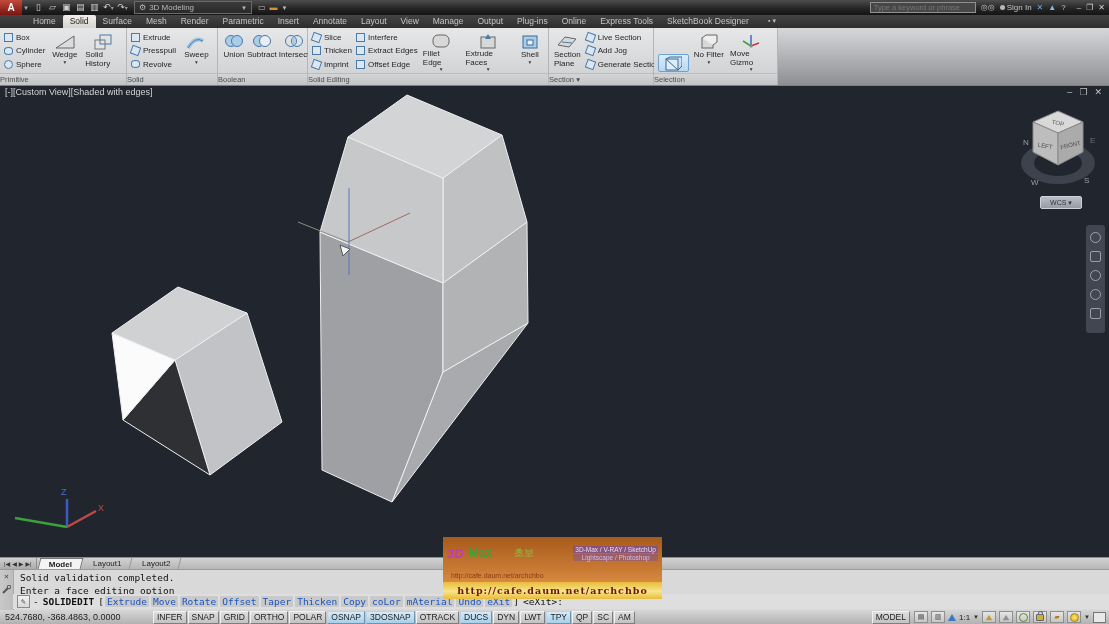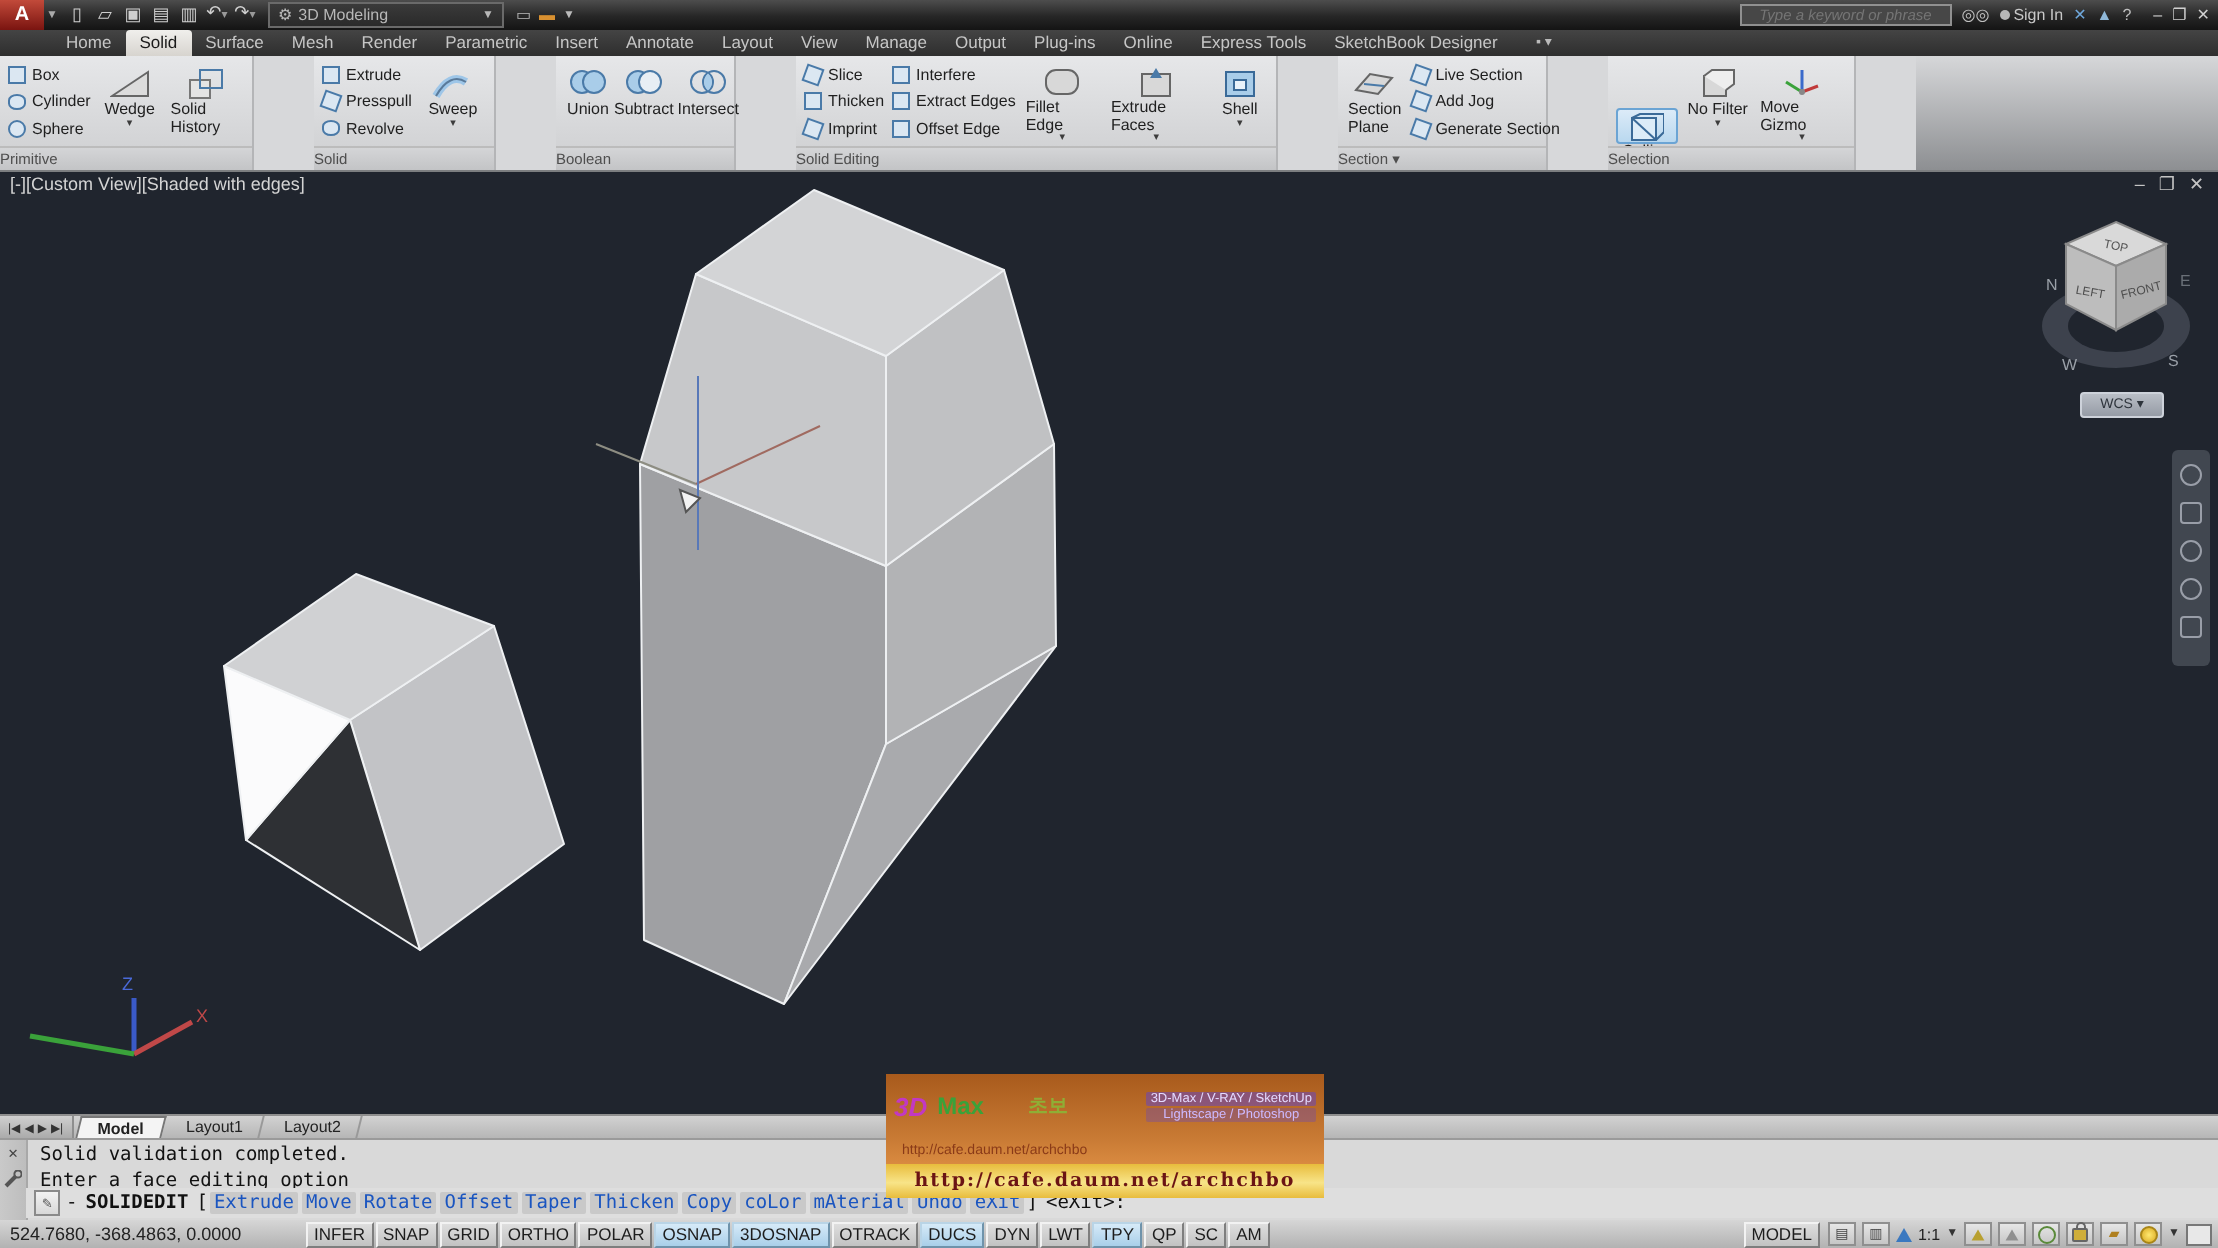--- a/index.html
+++ b/index.html
@@ -15,34 +15,34 @@
   .qat .qi{width:13px;text-align:center;font-size:9px;color:#cfcfcf;line-height:15px;}
   .qat .qi small{font-size:6px;color:#999;}
   .wscombo{display:flex;align-items:center;gap:3px;height:11px;margin-left:5px;padding:0 4px;
     background:linear-gradient(#3a3a3a,#2a2a2a);border:1px solid #6a6a6a;font-size:8px;color:#b8b8b8;width:108px;}
   .wscombo .dd{margin-left:auto;font-size:6px;}
   .tb-extra{display:flex;align-items:center;gap:4px;margin-left:6px;font-size:8px;color:#bbb;}
   .title-center{position:absolute;left:330px;width:400px;text-align:center;font-size:9px;color:#e0e0e0;pointer-events:none;}
   .title-center b{font-weight:bold;margin-right:10px;}
   .infocenter{margin-left:auto;display:flex;align-items:center;gap:5px;padding-right:4px;}
   .searchbox{width:98px;height:9px;background:#474747;border:1px solid #909090;color:#9a9a9a;
-    font-size:7.5px;font-style:italic;padding:0 3px;font-family:"Liberation Sans",sans-serif;text-align:center;}
+    font-size:7.5px;padding:0 3px;font-family:"Liberation Sans",sans-serif;}
   .ic-sm{font-size:8px;color:#c0c0c0;}
   .signin{font-size:8px;color:#c8c8c8;display:flex;align-items:center;gap:2px;}
   .head{width:5px;height:5px;border-radius:50%;background:#b8b8b8;display:inline-block;}
   .winbtns{display:flex;gap:5px;font-size:8px;color:#d0d0d0;margin-left:6px;}
   
   .rtabs{position:absolute;left:0;top:15px;right:0;height:13px;background:linear-gradient(#444,#2e2e2e);
     display:flex;align-items:flex-end;padding-left:26px;z-index:29;}
   .rtab{font-size:8.5px;color:#c6c6c6;padding:1px 7px 2px;white-space:nowrap;}
   .rtab.active{background:linear-gradient(#f0efec,#d7d4cf);color:#1a1a1a;border-radius:2px 2px 0 0;}
   .tab-ovf{margin-left:8px;font-size:7px;color:#bbb;}
   
   .ribbon{position:absolute;left:0;top:28px;right:0;height:57px;display:flex;background:#d7d8da;
-    border-bottom:1px solid #7c7e80;z-index:28;gap:30px;}
+    border-bottom:1px solid #7c7e80;z-index:28;}
   .panel{position:relative;border-right:1px solid #b4b5b7;background:linear-gradient(#e6e7e9,#d2d3d5 80%);flex:none;}
   .pbody{display:flex;gap:4px;padding:2px 4px 0 4px;height:44px;box-sizing:border-box;}
   .ptitle{position:absolute;left:0;right:0;bottom:0;height:11px;font-size:7.5px;color:#4e4e4e;text-align:left;
     line-height:11px;background:linear-gradient(#d4d5d7,#c3c4c6);border-top:1px solid #bcbcbc;white-space:nowrap;}
   .colsm{display:flex;flex-direction:column;justify-content:space-between;padding:1px 0 2px;}
   .sbtn{display:flex;align-items:center;gap:3px;font-size:8px;color:#1f1f1f;height:12px;white-space:nowrap;}
   .sq{width:7px;height:7px;border:1px solid #4a7aa8;background:#dbe7f2;flex:none;display:inline-block;}
   .ci{border-radius:50%;}
   .cy{border-radius:50%/40%;height:6px;}
   .dm{transform:rotate(20deg);}

